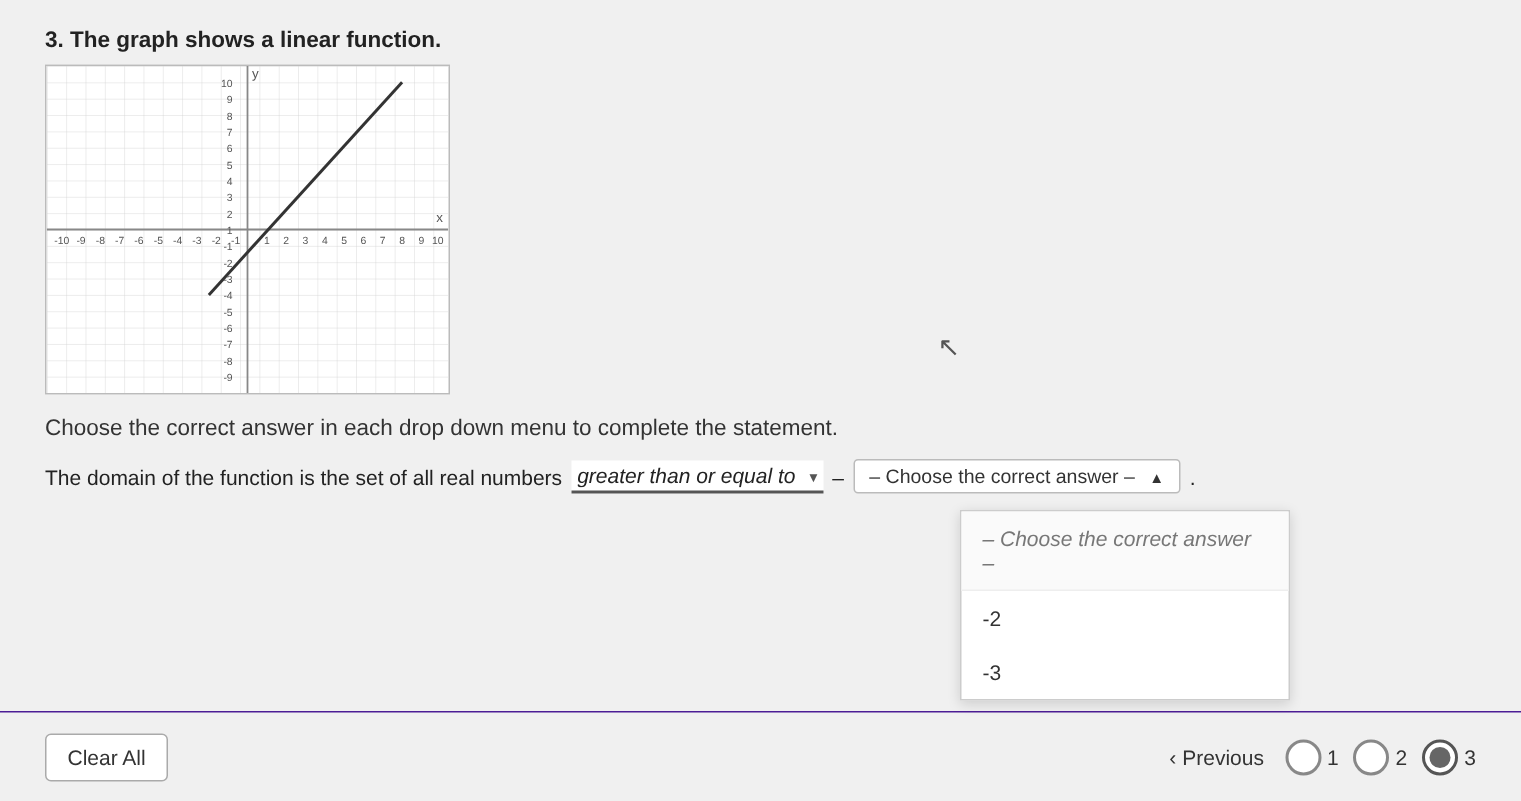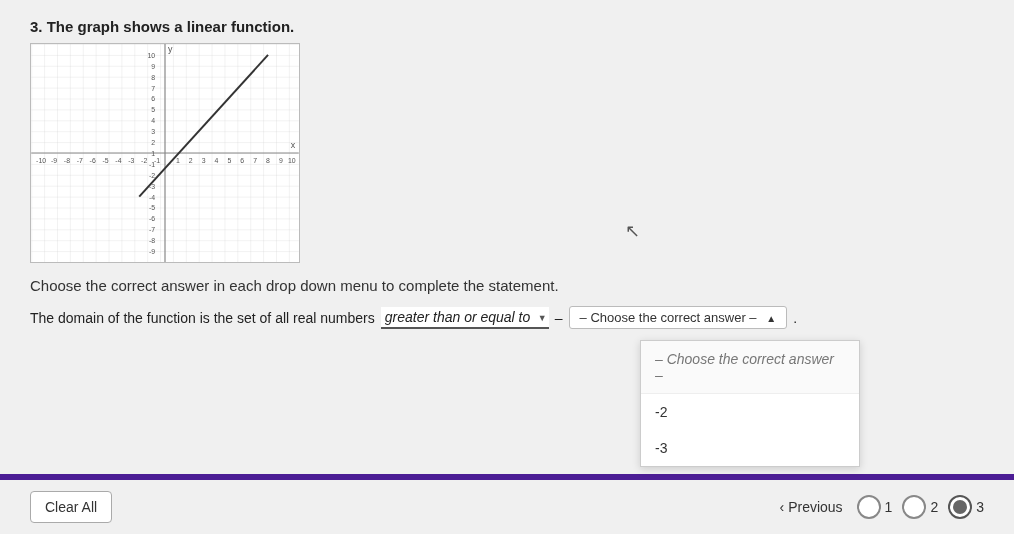--- a/index.html
+++ b/index.html
@@ -110,21 +110,21 @@
       border-bottom: 1px solid #eee;
       background: #fafafa;
     }
     .bottom-bar {
       position: absolute;
       bottom: 0;
       left: 0;
       right: 0;
       height: 60px;
       background: #f0f0f0;
-      border-top: 6px solid #4c1d95;
+      border-top: 1px solid #4c1d95;
       display: flex;
       align-items: center;
       padding: 0 30px;
       justify-content: space-between;
     }
     .clear-all-btn {
       background: #fff;
       border: 1px solid #aaa;
       border-radius: 4px;
       padding: 7px 14px;

